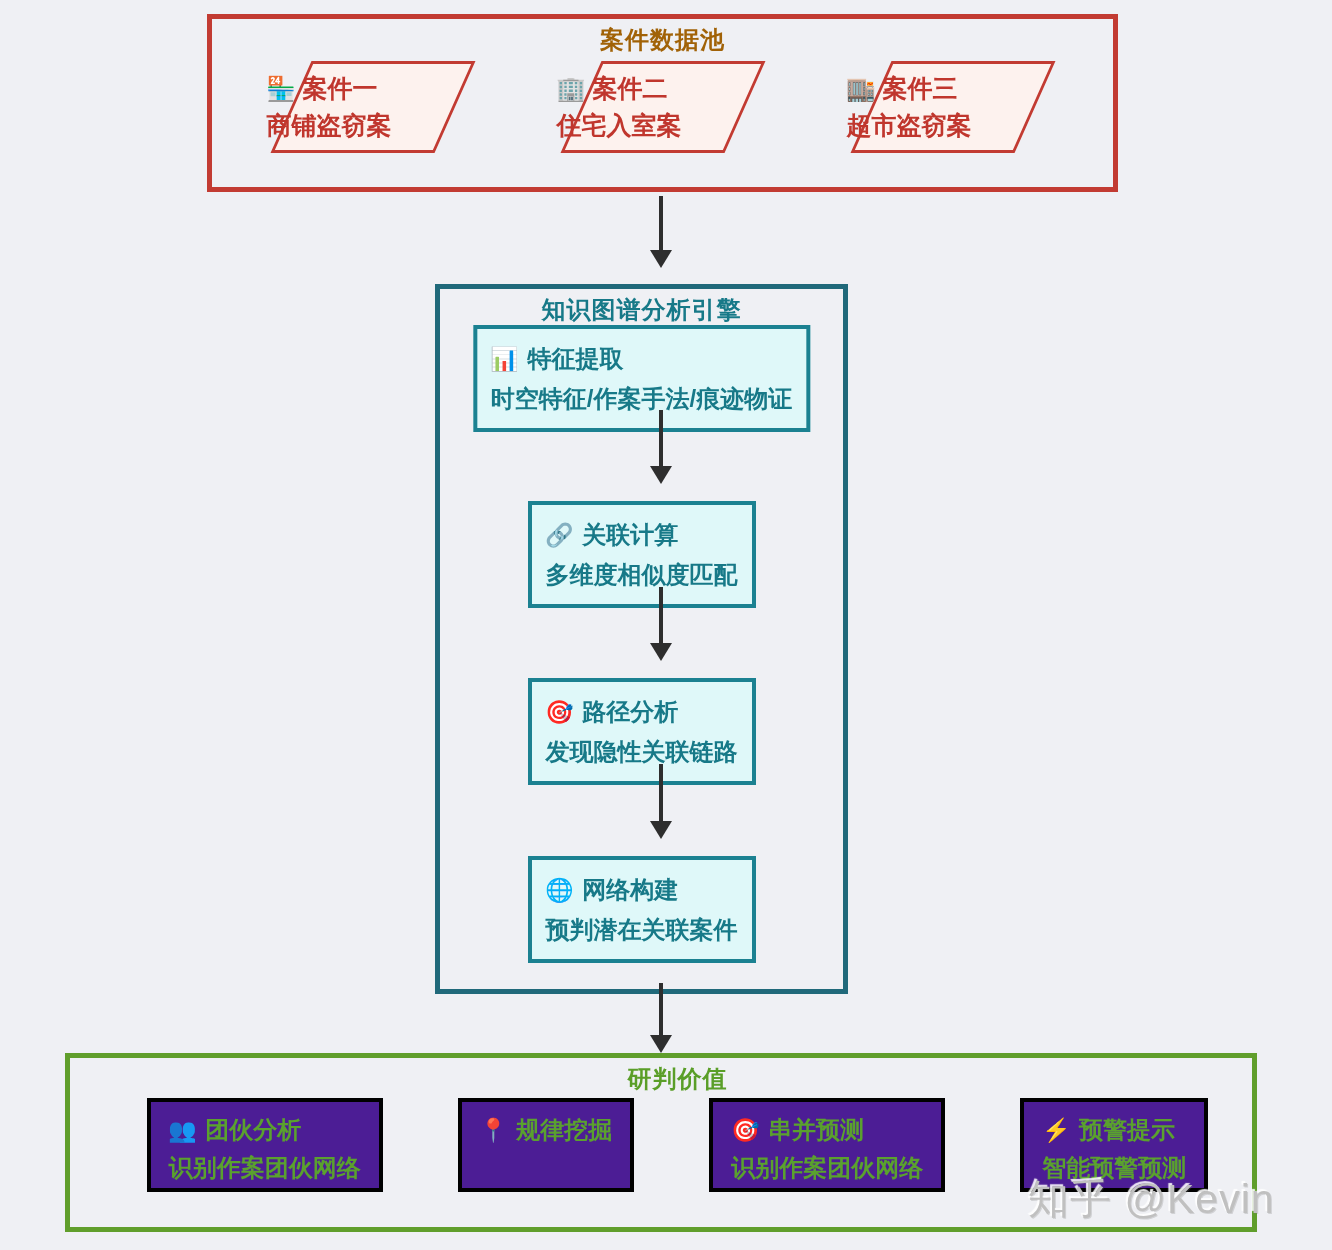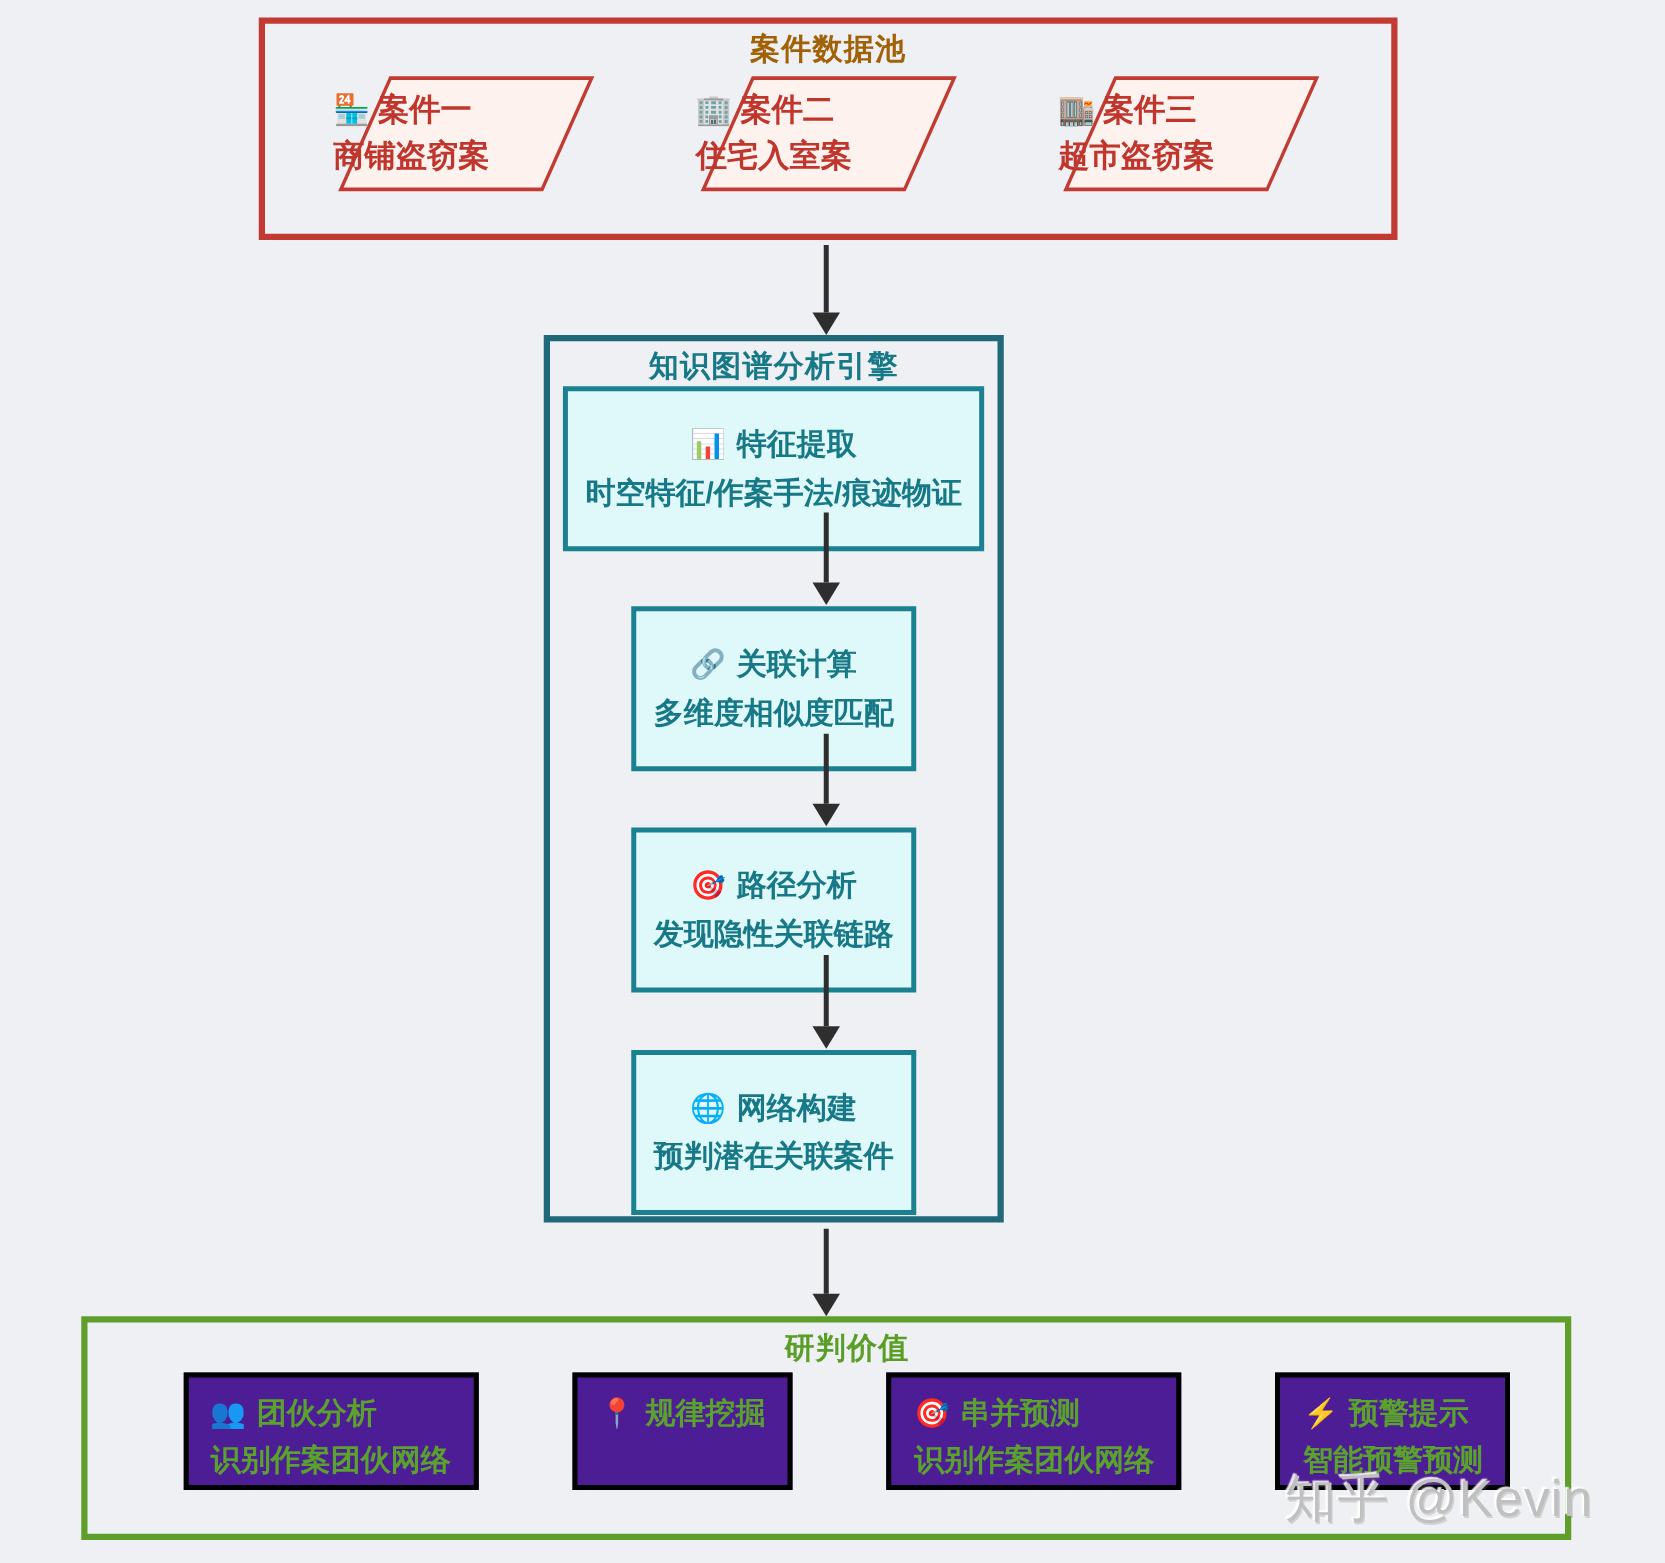--- a/index.html
+++ b/index.html
@@ -5,21 +5,21 @@
   html,body{margin:0;padding:0;}
   body{
     width:1332px;height:1250px;position:relative;overflow:hidden;
     background:#eff0f4;
     font-family:"Liberation Sans",sans-serif;
     font-weight:bold;
   }
   
   .container{position:absolute;box-sizing:border-box;}
   .pool{left:207px;top:14px;width:911px;height:178px;border:5px solid #c23b32;}
-  .engine{left:435px;top:268px;width:368px;height:710px;border:5px solid #20697a;}
+  .engine{left:435px;top:284px;width:413px;height:710px;border:5px solid #20697a;}
   .value{left:65px;top:1053px;width:1192px;height:179px;border:5px solid #609e2b;padding-left:33px;}
   .container-title{
     text-align:center;font-size:24px;line-height:26px;margin-top:8px;
     letter-spacing:1px;
   }
   .pool .container-title{color:#a16207;}
   .engine .container-title{color:#177988;}
   .value .container-title{color:#5a9e28;}
 
   
@@ -39,21 +39,21 @@
     position:relative;color:#c0362d;font-size:25px;line-height:37px;
     text-align:center;white-space:nowrap;
   }
   .para .icon{font-size:24px;margin-right:6px;}
 
   
   .step-box{
     position:absolute;left:50%;transform:translateX(-50%);
     box-sizing:border-box;width:max-content;min-width:226px;
     background:#dff8f9;border:4px solid #1b8191;
-    padding:23px 14px;text-align:center;
+    padding:10px 14px;
     color:#177988;font-size:24px;line-height:39px;white-space:nowrap;
   }
   .step-box .icon{font-size:23px;margin-right:8px;}
   .step-1{top:36px;}
   .step-2{top:212px;}
   .step-3{top:389px;}
   .step-4{top:567px;}
 
   
   .value-row{display:flex;justify-content:center;gap:75px;margin-top:6px;}

